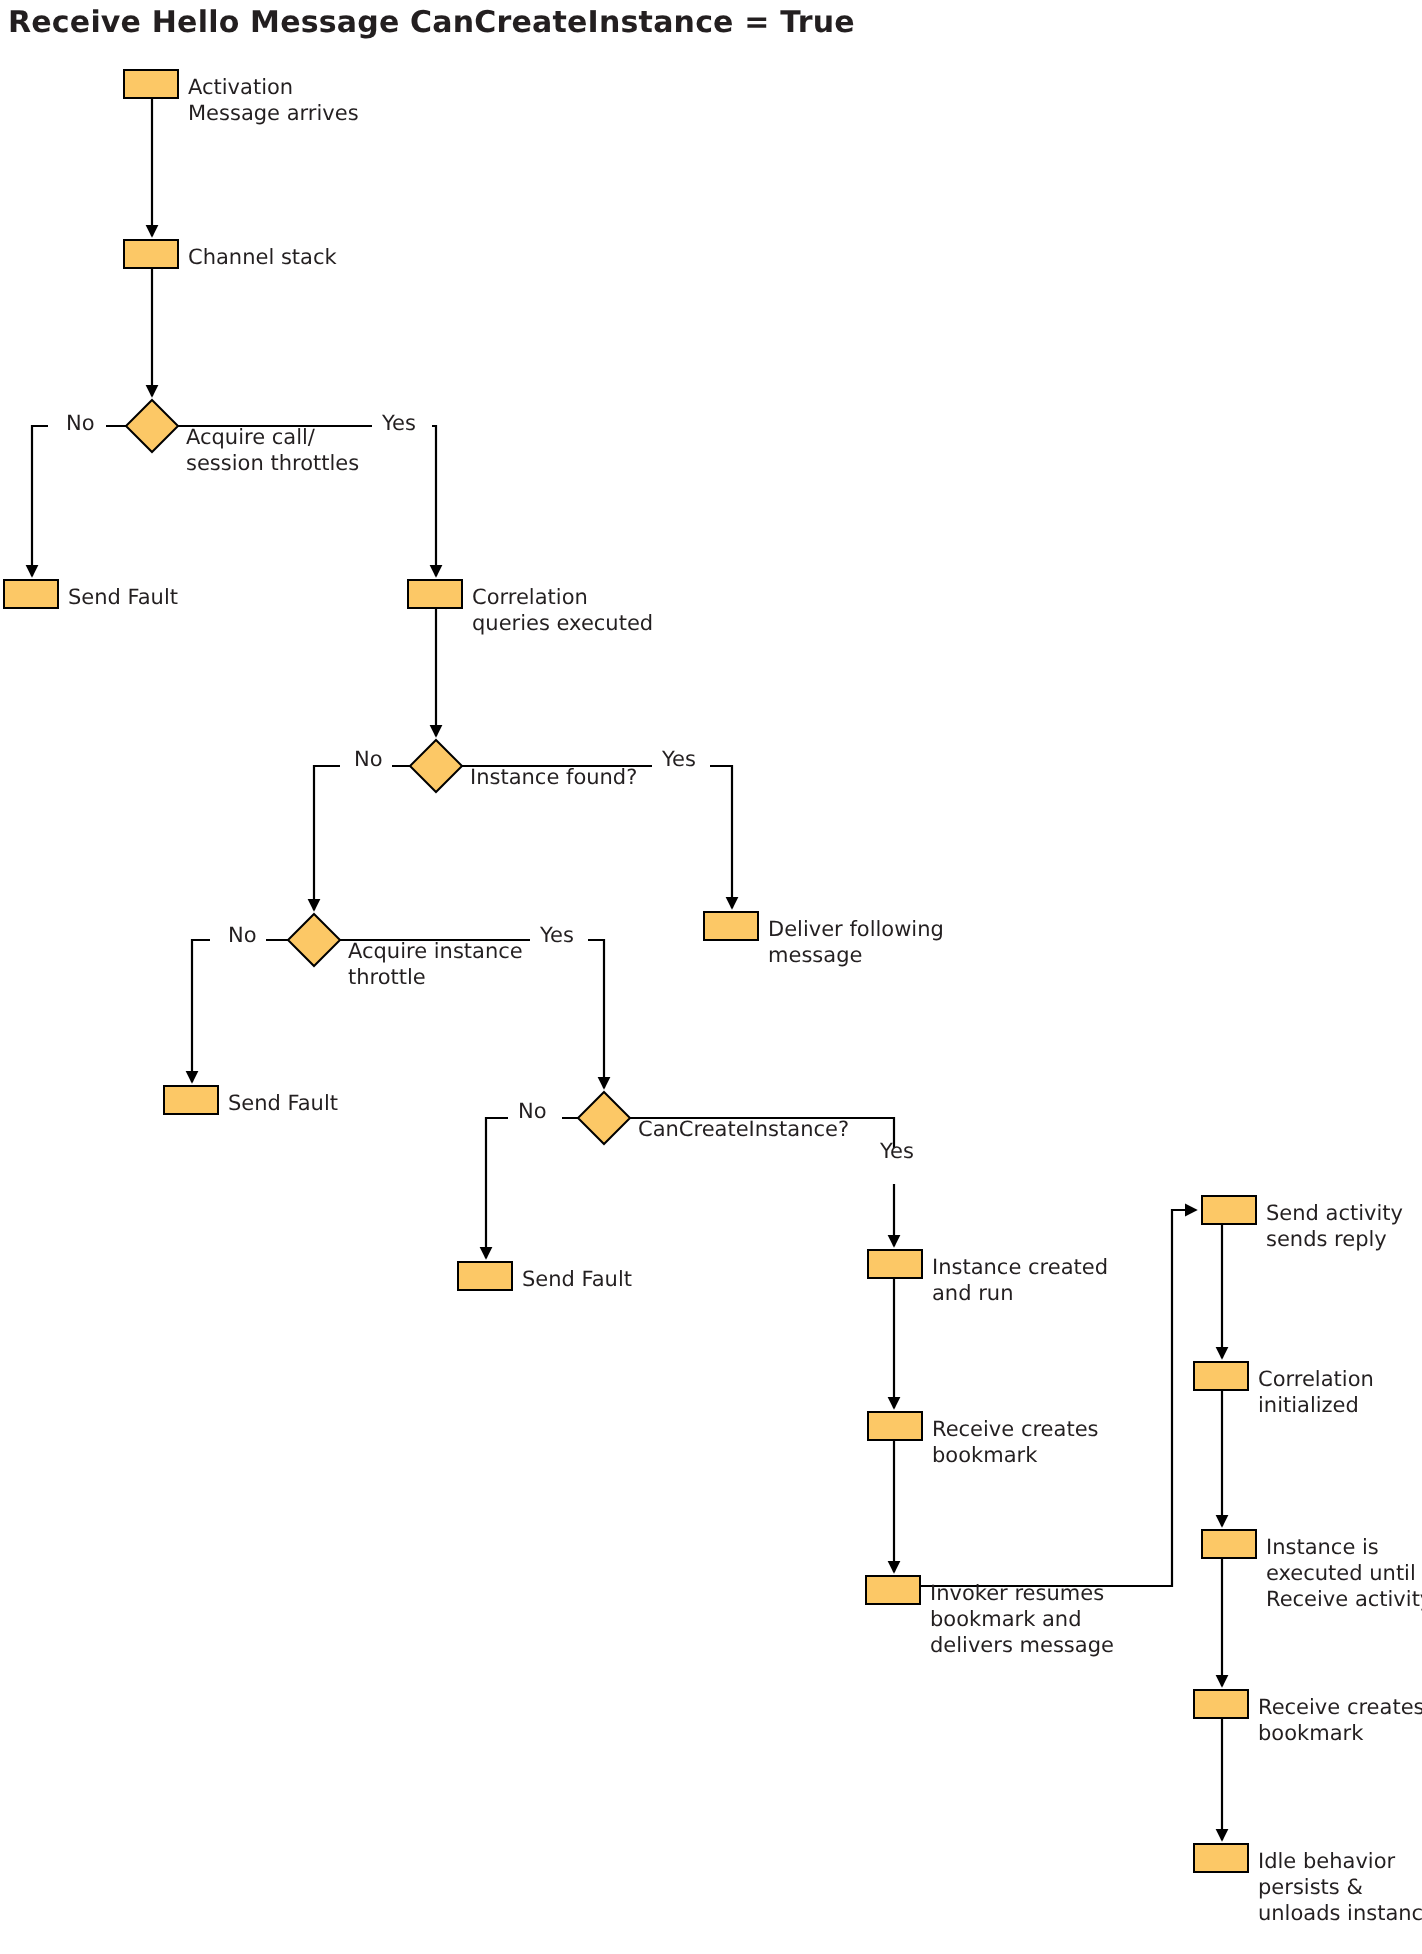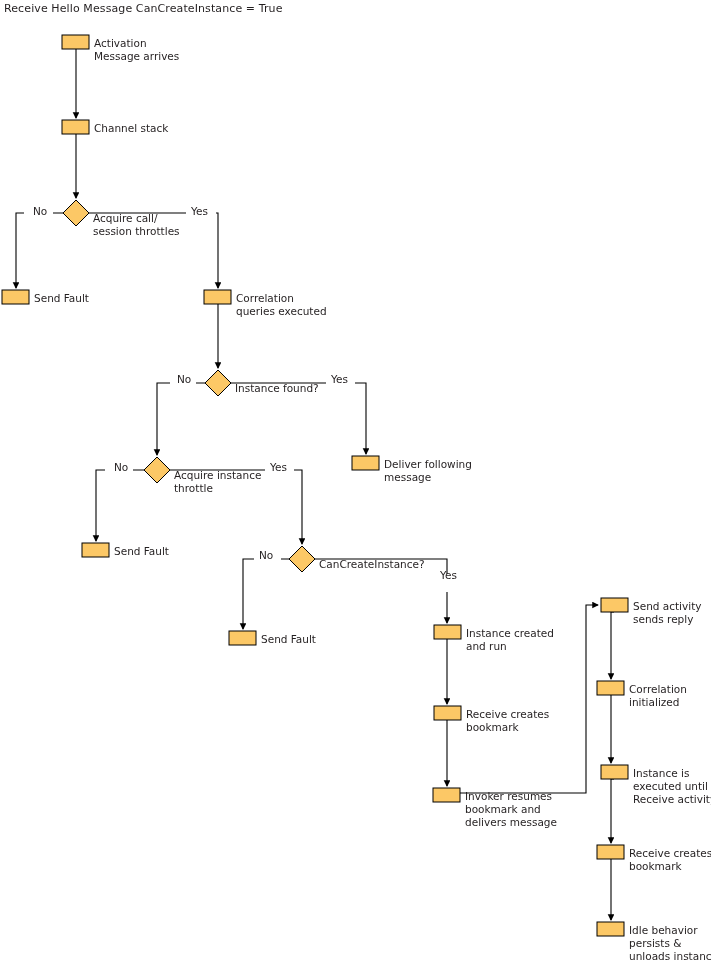--- a/index.html
+++ b/index.html
@@ -12,22 +12,22 @@
     height: 977px;
     font-family: "DejaVu Sans", sans-serif;
     color: #231f20;
     position: relative;
     overflow: hidden;
   }
   #diagram-title {
     position: absolute;
     left: 4px;
     top: 2px;
-    font-size: 11px;
-    font-weight: normal;
+    font-size: 15px;
+    font-weight: bold;
     letter-spacing: 0.1px;
     white-space: nowrap;
   }
   #flow-canvas {
     position: absolute;
     left: 0;
     top: 0;
   }
   .node-box {
     fill: #fcc866;

